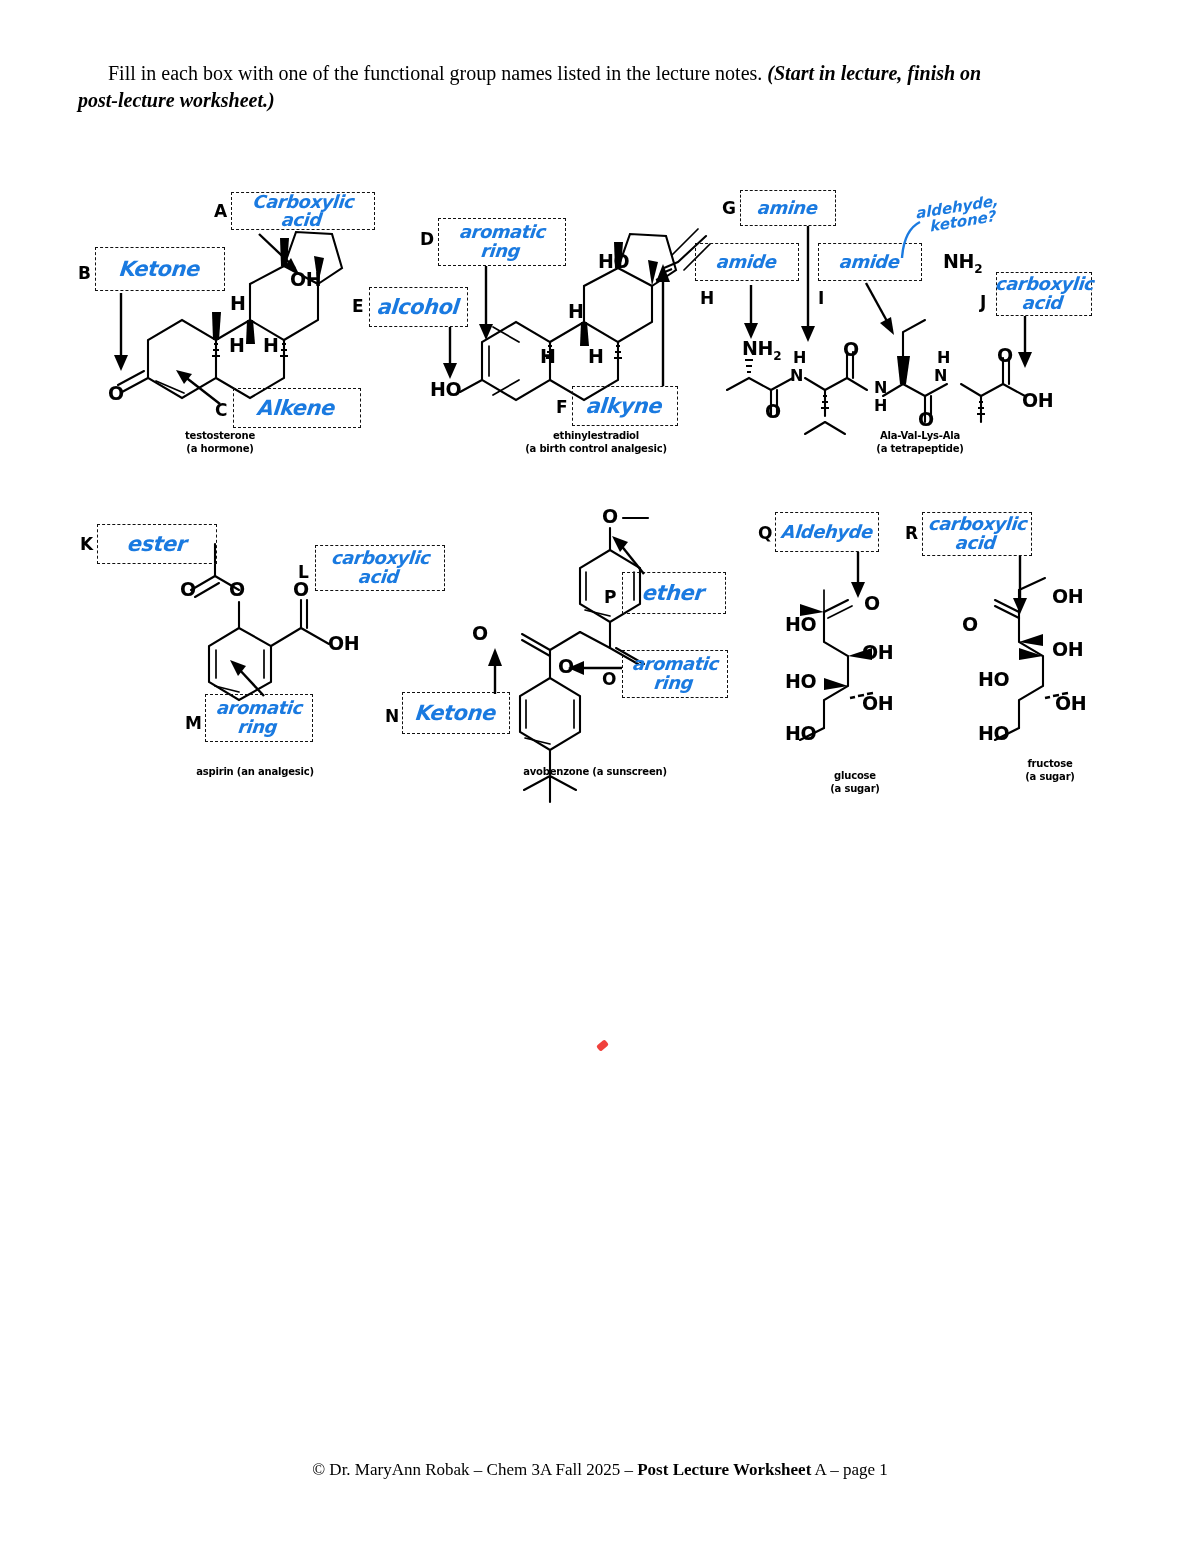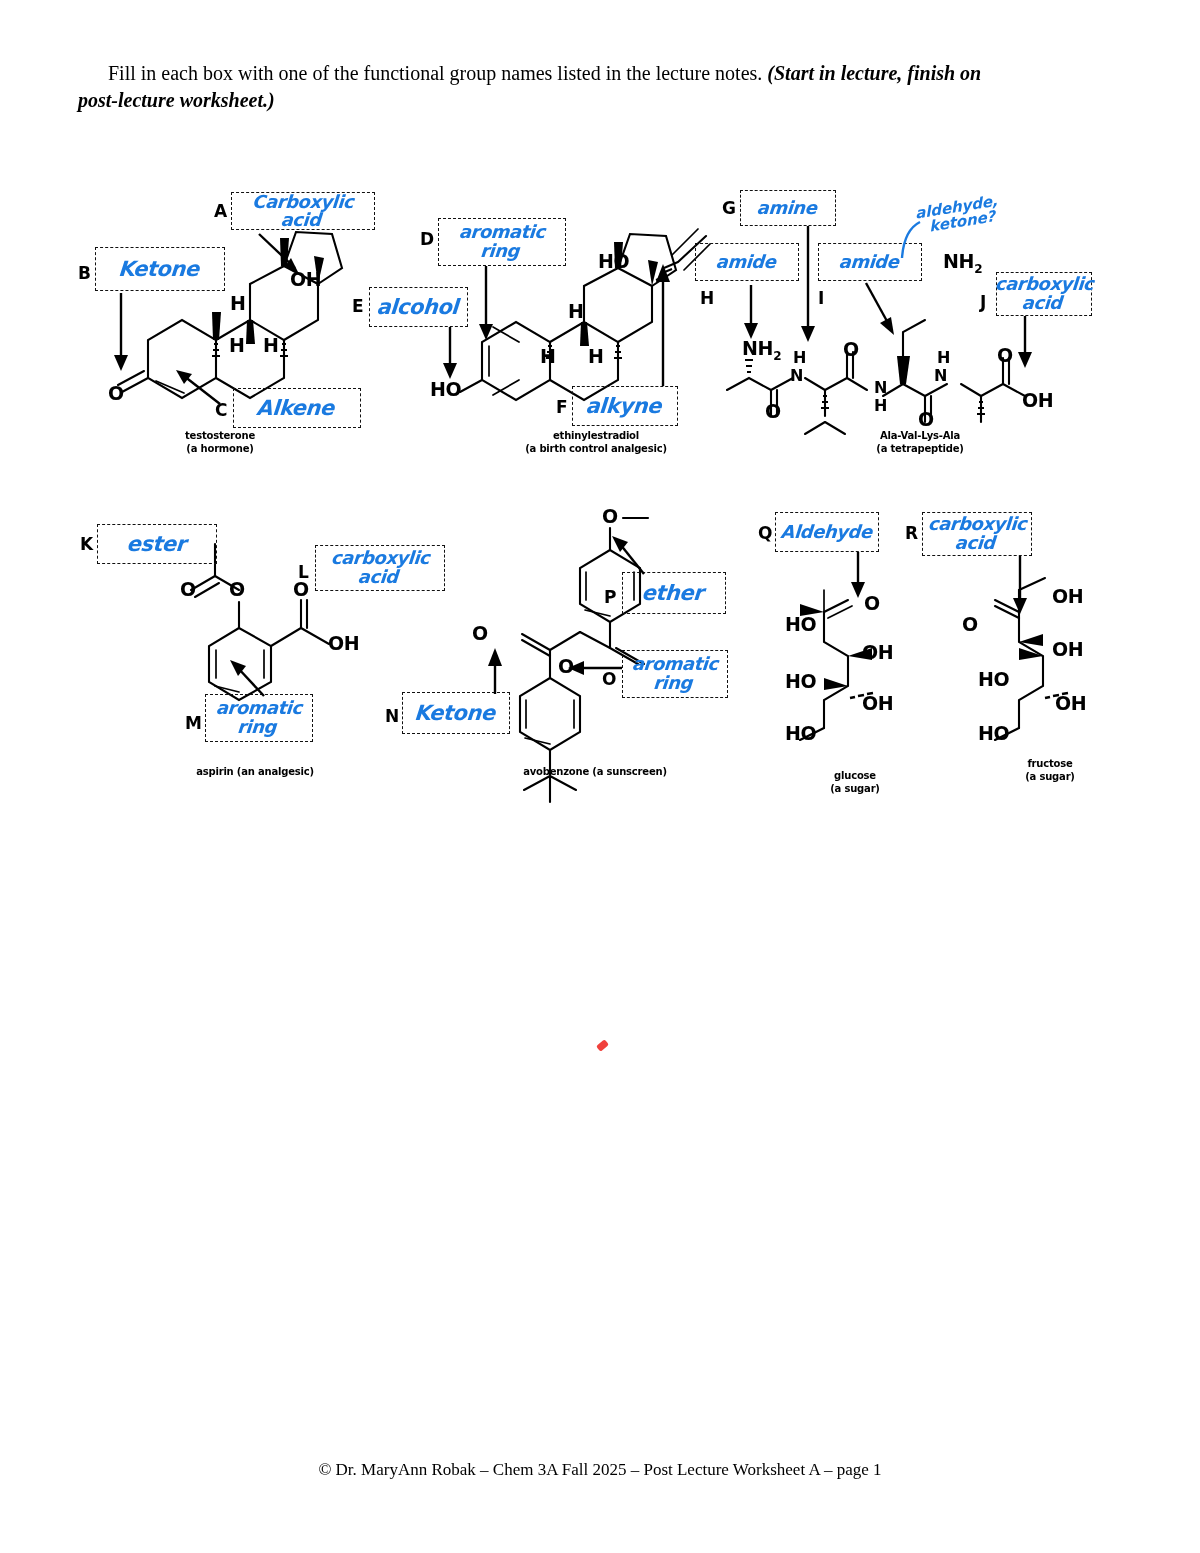--- a/index.html
+++ b/index.html
@@ -11,21 +11,21 @@
   .hdr{position:absolute;left:78px;top:60px;width:1060px;}
   .hdr .line1{font-size:20.5px;font-weight:bold;letter-spacing:.1px;}
   .hdr .line1 .num{font-weight:normal;}
   .hdr .line2{font-size:20px;margin-top:0;line-height:1.33;}
   .hdr .line2 .ital{font-style:italic;font-weight:bold;}
   .indent{display:inline-block;width:30px;}
 
   
   .footer{position:absolute;left:0;top:1460px;width:1200px;text-align:center;
           font-size:17px;}
-  .footer b{font-weight:normal;}
+  .footer b{font-weight:bold;}
 
   
   .abs{position:absolute;}
   .cap{position:absolute;text-align:center;font-family:"DejaVu Sans",sans-serif;
        font-weight:bold;font-size:10px;line-height:1.28;letter-spacing:-0.2px;}
 
   
   .ansbox{position:absolute;border:1.6px dashed #111;box-sizing:border-box;
           display:flex;align-items:center;justify-content:center;}
   .hand{font-family:"DejaVu Sans",sans-serif;color:#1a7ae0;font-weight:bold;

